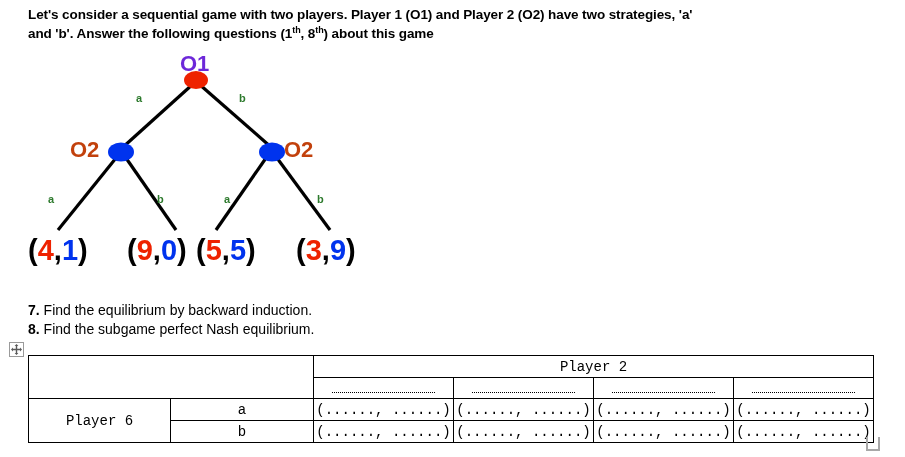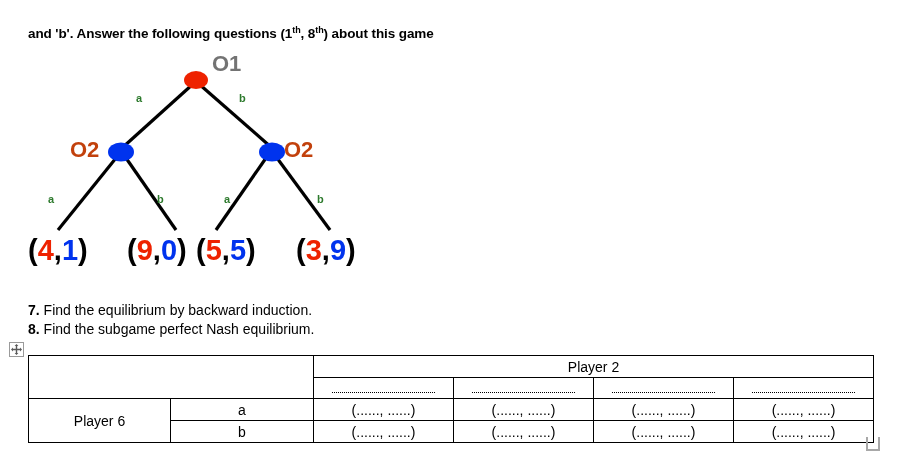--- a/index.html
+++ b/index.html
@@ -48,21 +48,21 @@
   }
   .tree-label {
     position: absolute;
     font-family: "Liberation Sans", sans-serif;
     font-weight: bold;
     white-space: nowrap;
   }
   .node-name {
     font-size: 22px;
   }
-  .node-name.p1 { color: #737373; margin-left: 32px; }
+  .node-name.p1 { color: #6d28d9; }
   .node-name.p2 { color: #c2410c; }
   .edge-label {
     font-size: 11px;
     color: #2d7a2d;
     font-weight: bold;
   }
   .payoff {
     position: absolute;
     font-size: 29px;
     font-weight: bold;
@@ -110,20 +110,21 @@
     width: 845px;
     font-family: "Liberation Sans", sans-serif;
   }
   table.grid td {
     border: 1px solid #000000;
     padding: 0;
     text-align: center;
     vertical-align: middle;
     font-size: 14px;
     color: #000000;
+    font-family: Liberation Mono, monospace;
   }
   td.blank-corner { height: 21px; }
   td.p2-head { height: 21px; font-size: 15px; }
   td.p1-name { font-size: 15px; }
   td.strat { font-size: 15px; height: 21px; }
   td.sub-head { height: 20px; vertical-align: bottom; }
   td.cell { height: 21px; }
   .dots-line {
     display: block;
     margin: 0 auto 2px auto;
@@ -147,21 +148,21 @@
     border: 2px solid #a8a8a8;
     border-top: none;
     box-sizing: border-box;
     background: transparent;
   }
 </style>
 </head>
 <body>
 
 <div id="intro">
-  <br>
+  <span>Let's consider a sequential game with two players. Player 1 (O1) and Player 2 (O2) have two strategies, 'a'</span><br>
   <span>and 'b'. Answer the following questions (1</span><sup>th</sup><span>, 8</span><sup>th</sup><span>) about this game</span>
 </div>
 
 <div id="tree">
 
   <svg width="420" height="225" viewBox="0 0 420 225">
 
     <line x1="193" y1="36" x2="122" y2="100" stroke="#000000" stroke-width="3.2"></line>
 
     <line x1="199" y1="36" x2="272" y2="100" stroke="#000000" stroke-width="3.2"></line>

